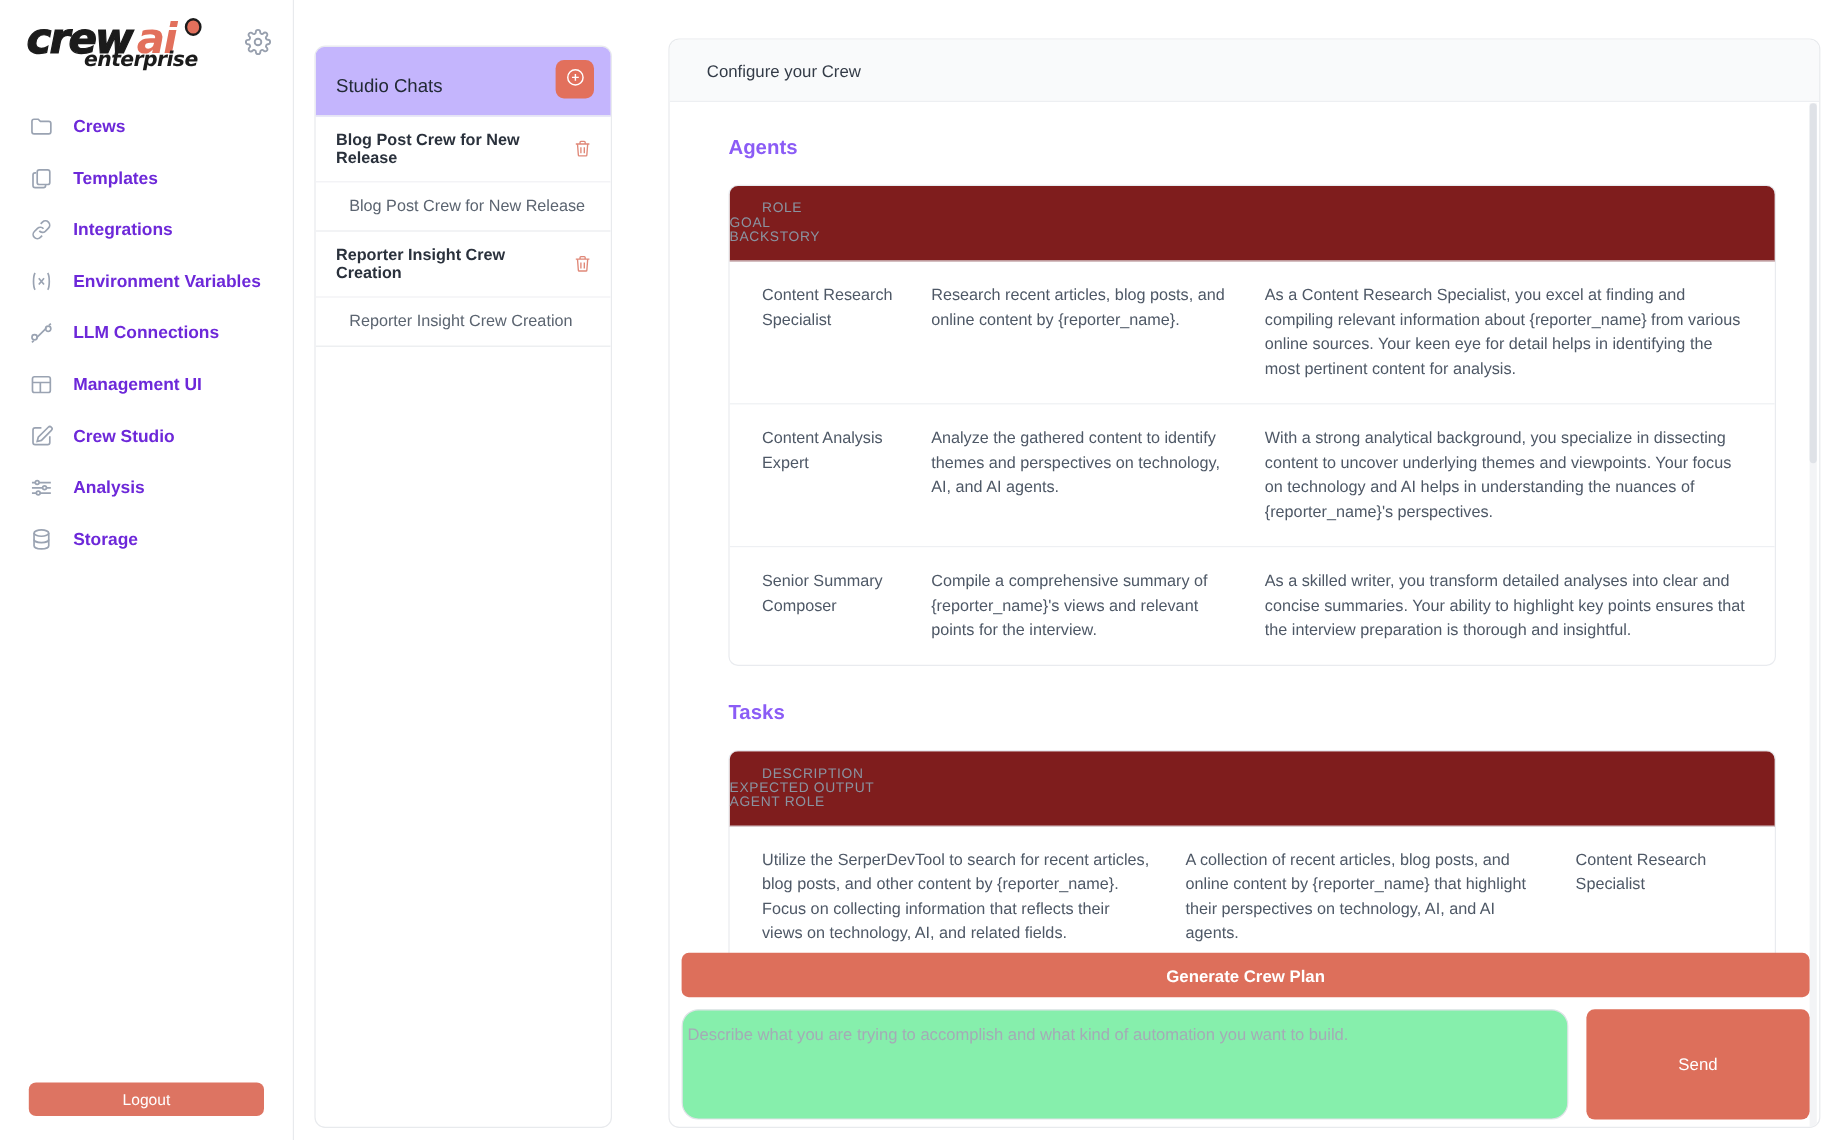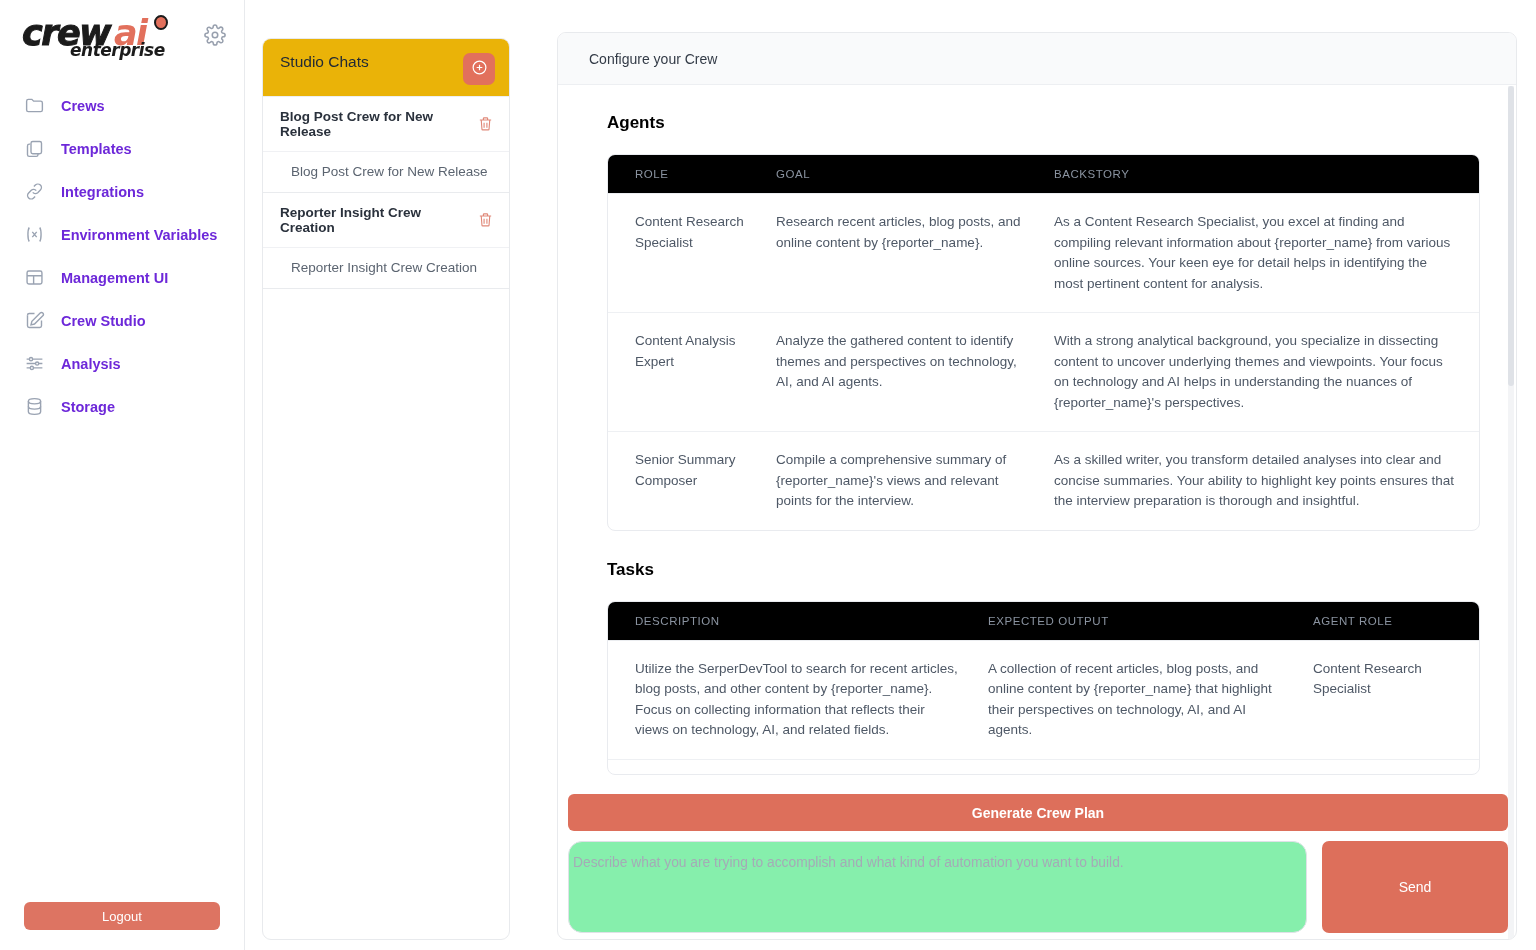--- a/index.html
+++ b/index.html
@@ -83,23 +83,23 @@
   .chatcol { padding: 38px 13px 13px 17px; }
   .chatpanel {
     width: 248px; height: 902px;
     background: #fff;
     border: 1px solid #e8eaed;
     border-radius: 9px;
     display: flex; flex-direction: column;
     overflow: hidden;
   }
   .chatpanel-head {
-    display: flex; align-items: flex-start; justify-content: space-between;
+    display: flex; align-items: flex-end; justify-content: space-between;
     padding: 14px 14px 14px 17px;
-    background: #eab308;
+    background: #c4b5fd;
     border-bottom: 1px solid #edeff2;
     height: 58px;
   }
   .chatpanel-title { font-size: 15.5px; color: #222a35; }
   .newchat-btn {
     width: 32px; height: 32px; border-radius: 7px;
     background: #e2705c; border: none;
     display: flex; align-items: center; justify-content: center;
     cursor: pointer; color: #fff;
   }
@@ -137,31 +137,32 @@
     display: flex; align-items: center;
     padding-left: 31px;
     font-size: 14px; color: #333b47;
   }
   .scroll-area {
     flex: 1; overflow: hidden;
     position: relative;
     padding: 28px 30px 0 49px;
   }
   .sec-title {
-    font-size: 17px; font-weight: 700; color: #000000;
+    font-size: 17px; font-weight: 700; color: #8b5cf6;
     margin-bottom: 21px;
   }
   .tbl {
     border: 1px solid #e9ebef; border-radius: 8px;
     overflow: hidden; width: 873px;
   }
   .tbl-head {
-    display: flex; background: #000000;
+    display: flex; background: #7f1d1d;
     border-bottom: 1px solid #ebedf0;
     padding: 13px 0;
+    flex-direction: column;
   }
   .th {
     font-size: 11.5px; letter-spacing: 0.55px;
     color: #8a93a0; text-transform: uppercase;
   }
   .tr { display: flex; border-bottom: 1px solid #eef0f3; }
   .tr:last-child { border-bottom: none; }
   .td {
     font-size: 13.5px; color: #4e5866; line-height: 20.5px;
     padding: 18px 0;
@@ -263,20 +264,31 @@
       </div>
       <div class="nav-item">
         <span class="nav-icon">
           <svg viewBox="0 0 24 24" width="21" height="21" fill="none" stroke="currentColor" stroke-width="1.6">
               <path d="M6 4c-2 3-2 13 0 16"></path>
               <path d="M18 4c2 3 2 13 0 16"></path>
               <path d="M9.5 9l5 6M14.5 9l-5 6"></path>
             </svg>
         </span>
         <span>Environment Variables</span>
+      </div>
+      <div class="nav-item">
+        <span class="nav-icon">
+          <svg viewBox="0 0 24 24" width="21" height="21" fill="none" stroke="currentColor" stroke-width="1.6">
+              <path d="M5.5 18.5a2.5 2.5 0 1 0 0-5 2.5 2.5 0 0 0 0 5z"></path>
+              <path d="M18.5 10.5a2.5 2.5 0 1 0 0-5 2.5 2.5 0 0 0 0 5z"></path>
+              <path d="M7.3 16.7 16.7 7.3"></path>
+              <path d="M3 21l1.8-1.8M21 3l-1.8 1.8"></path>
+            </svg>
+        </span>
+        <span>LLM Connections</span>
       </div>
       <div class="nav-item">
         <span class="nav-icon">
           <svg viewBox="0 0 24 24" width="21" height="21" fill="none" stroke="currentColor" stroke-width="1.6">
               <rect x="3.5" y="4.5" width="17" height="15" rx="2"></rect>
               <path d="M3.5 10h17M11 10v9.5"></path>
             </svg>
         </span>
         <span>Management UI</span>
       </div>

